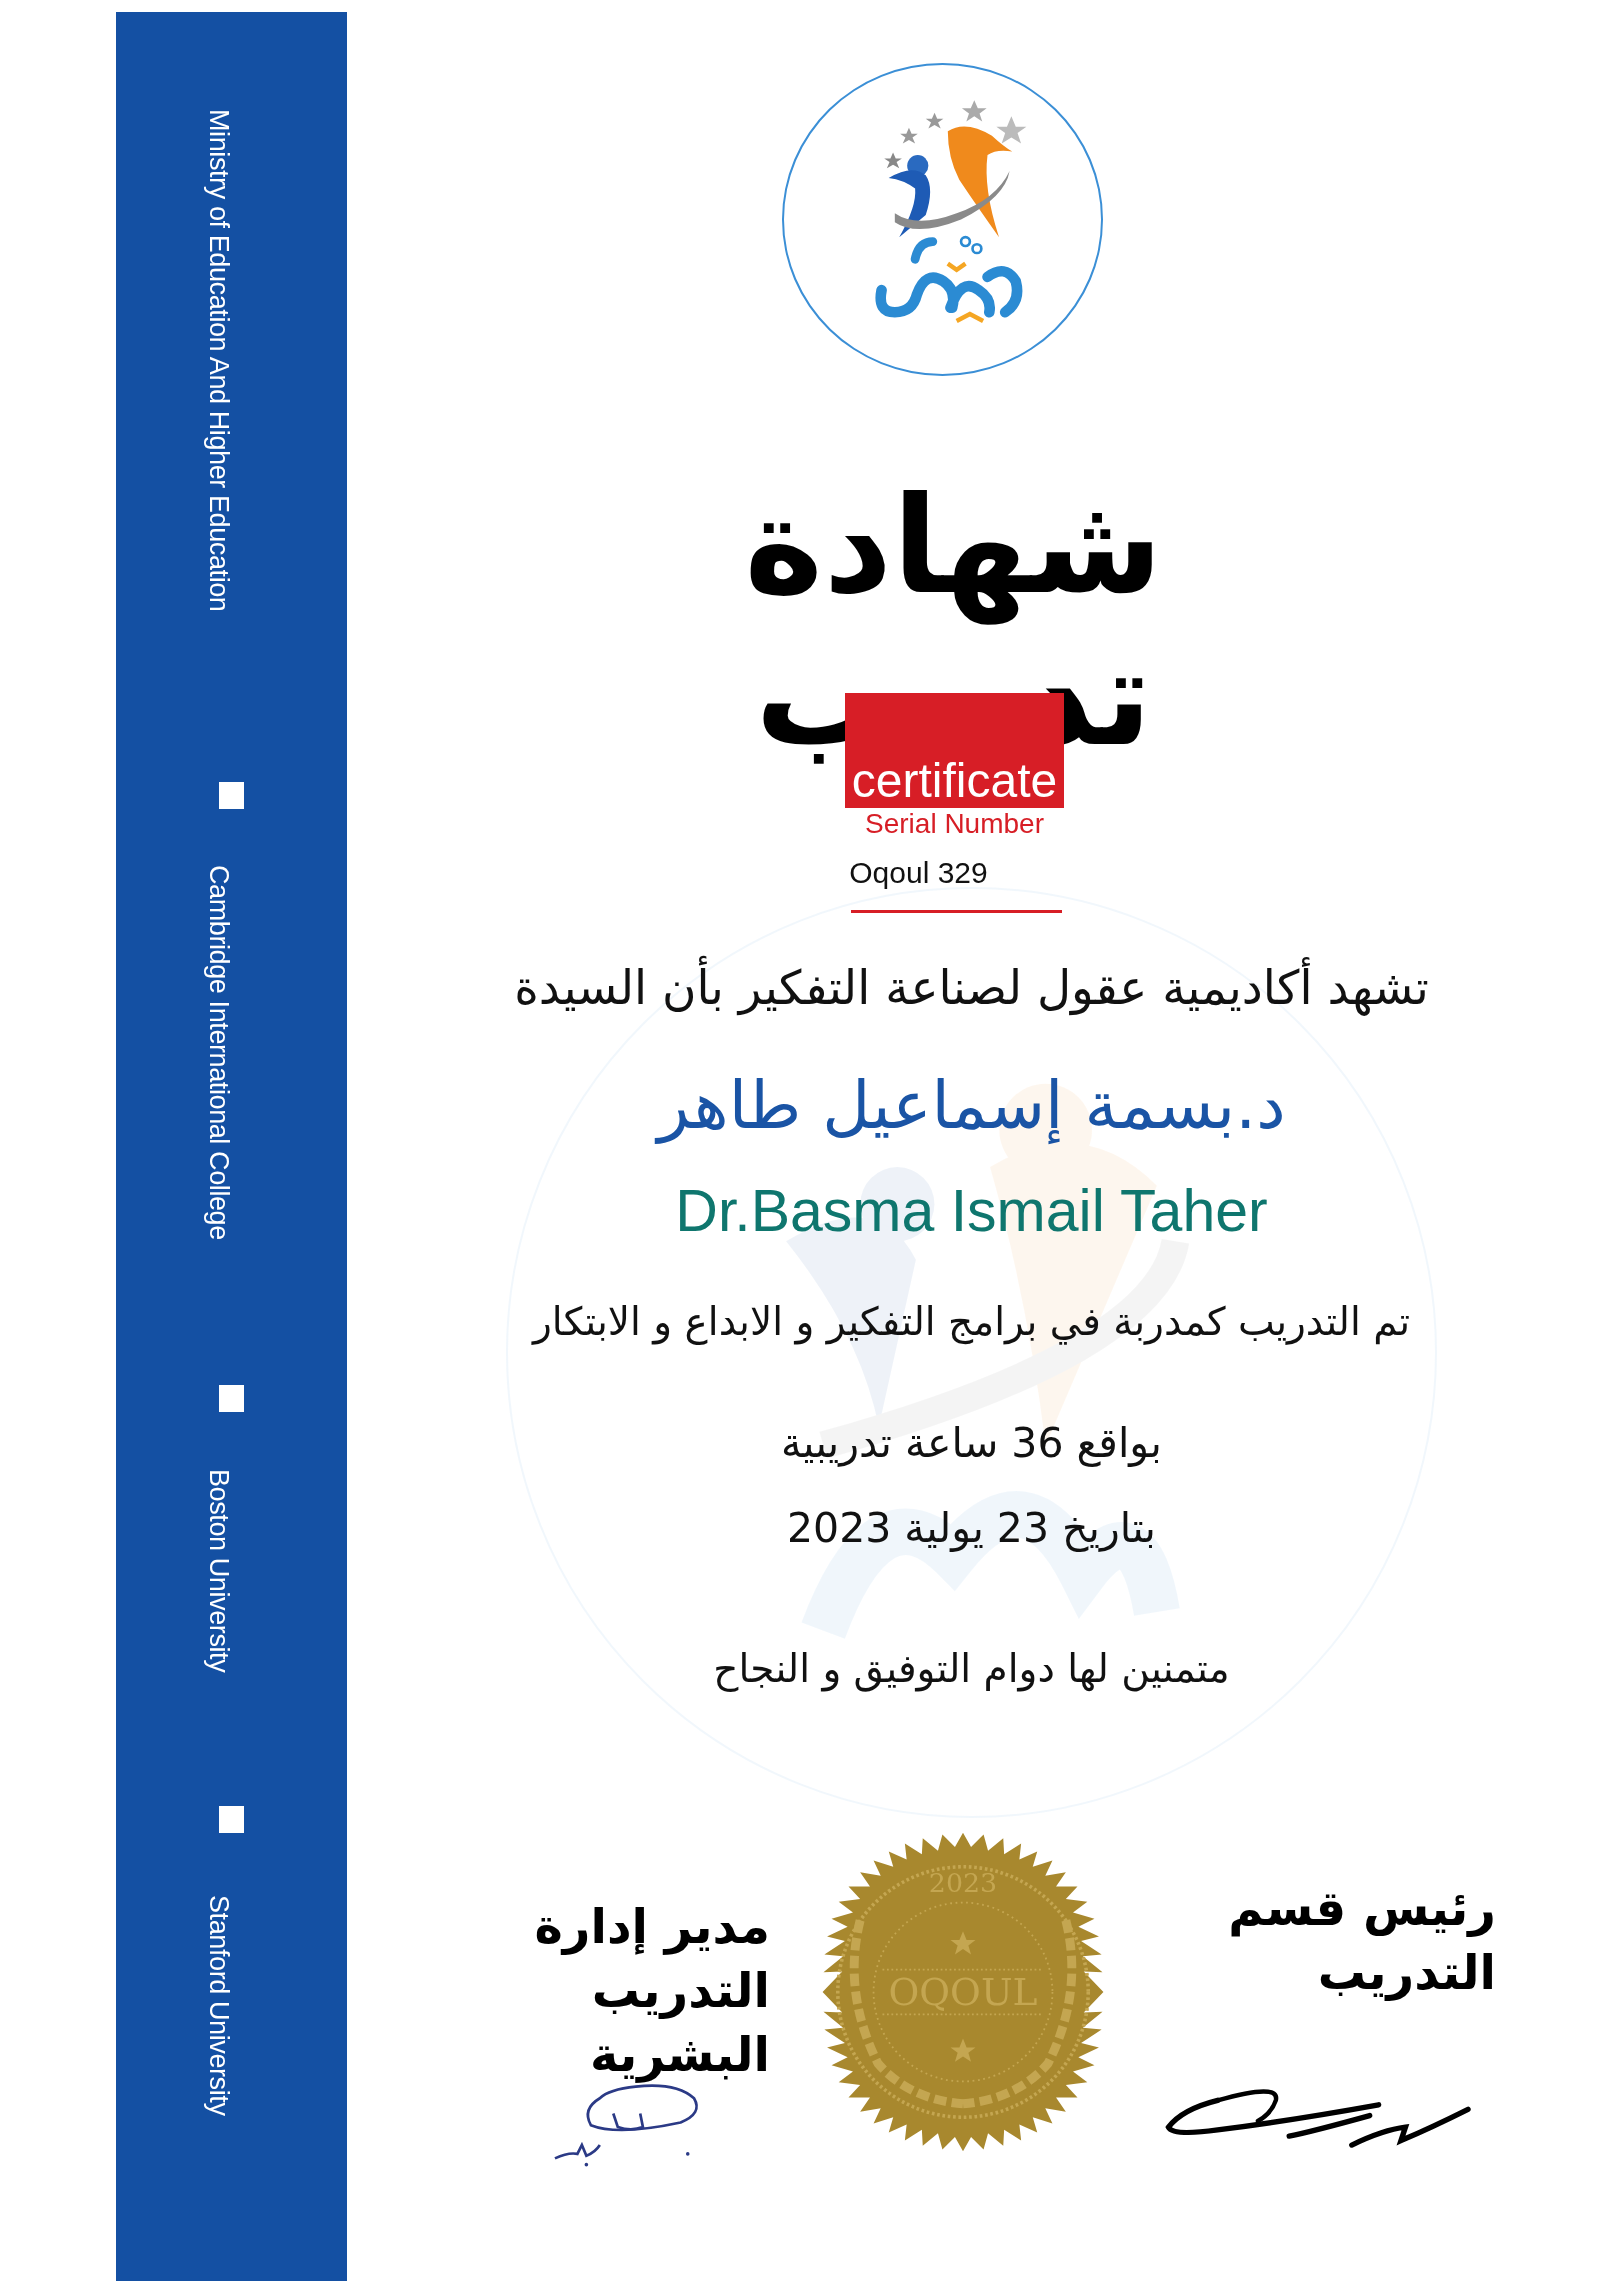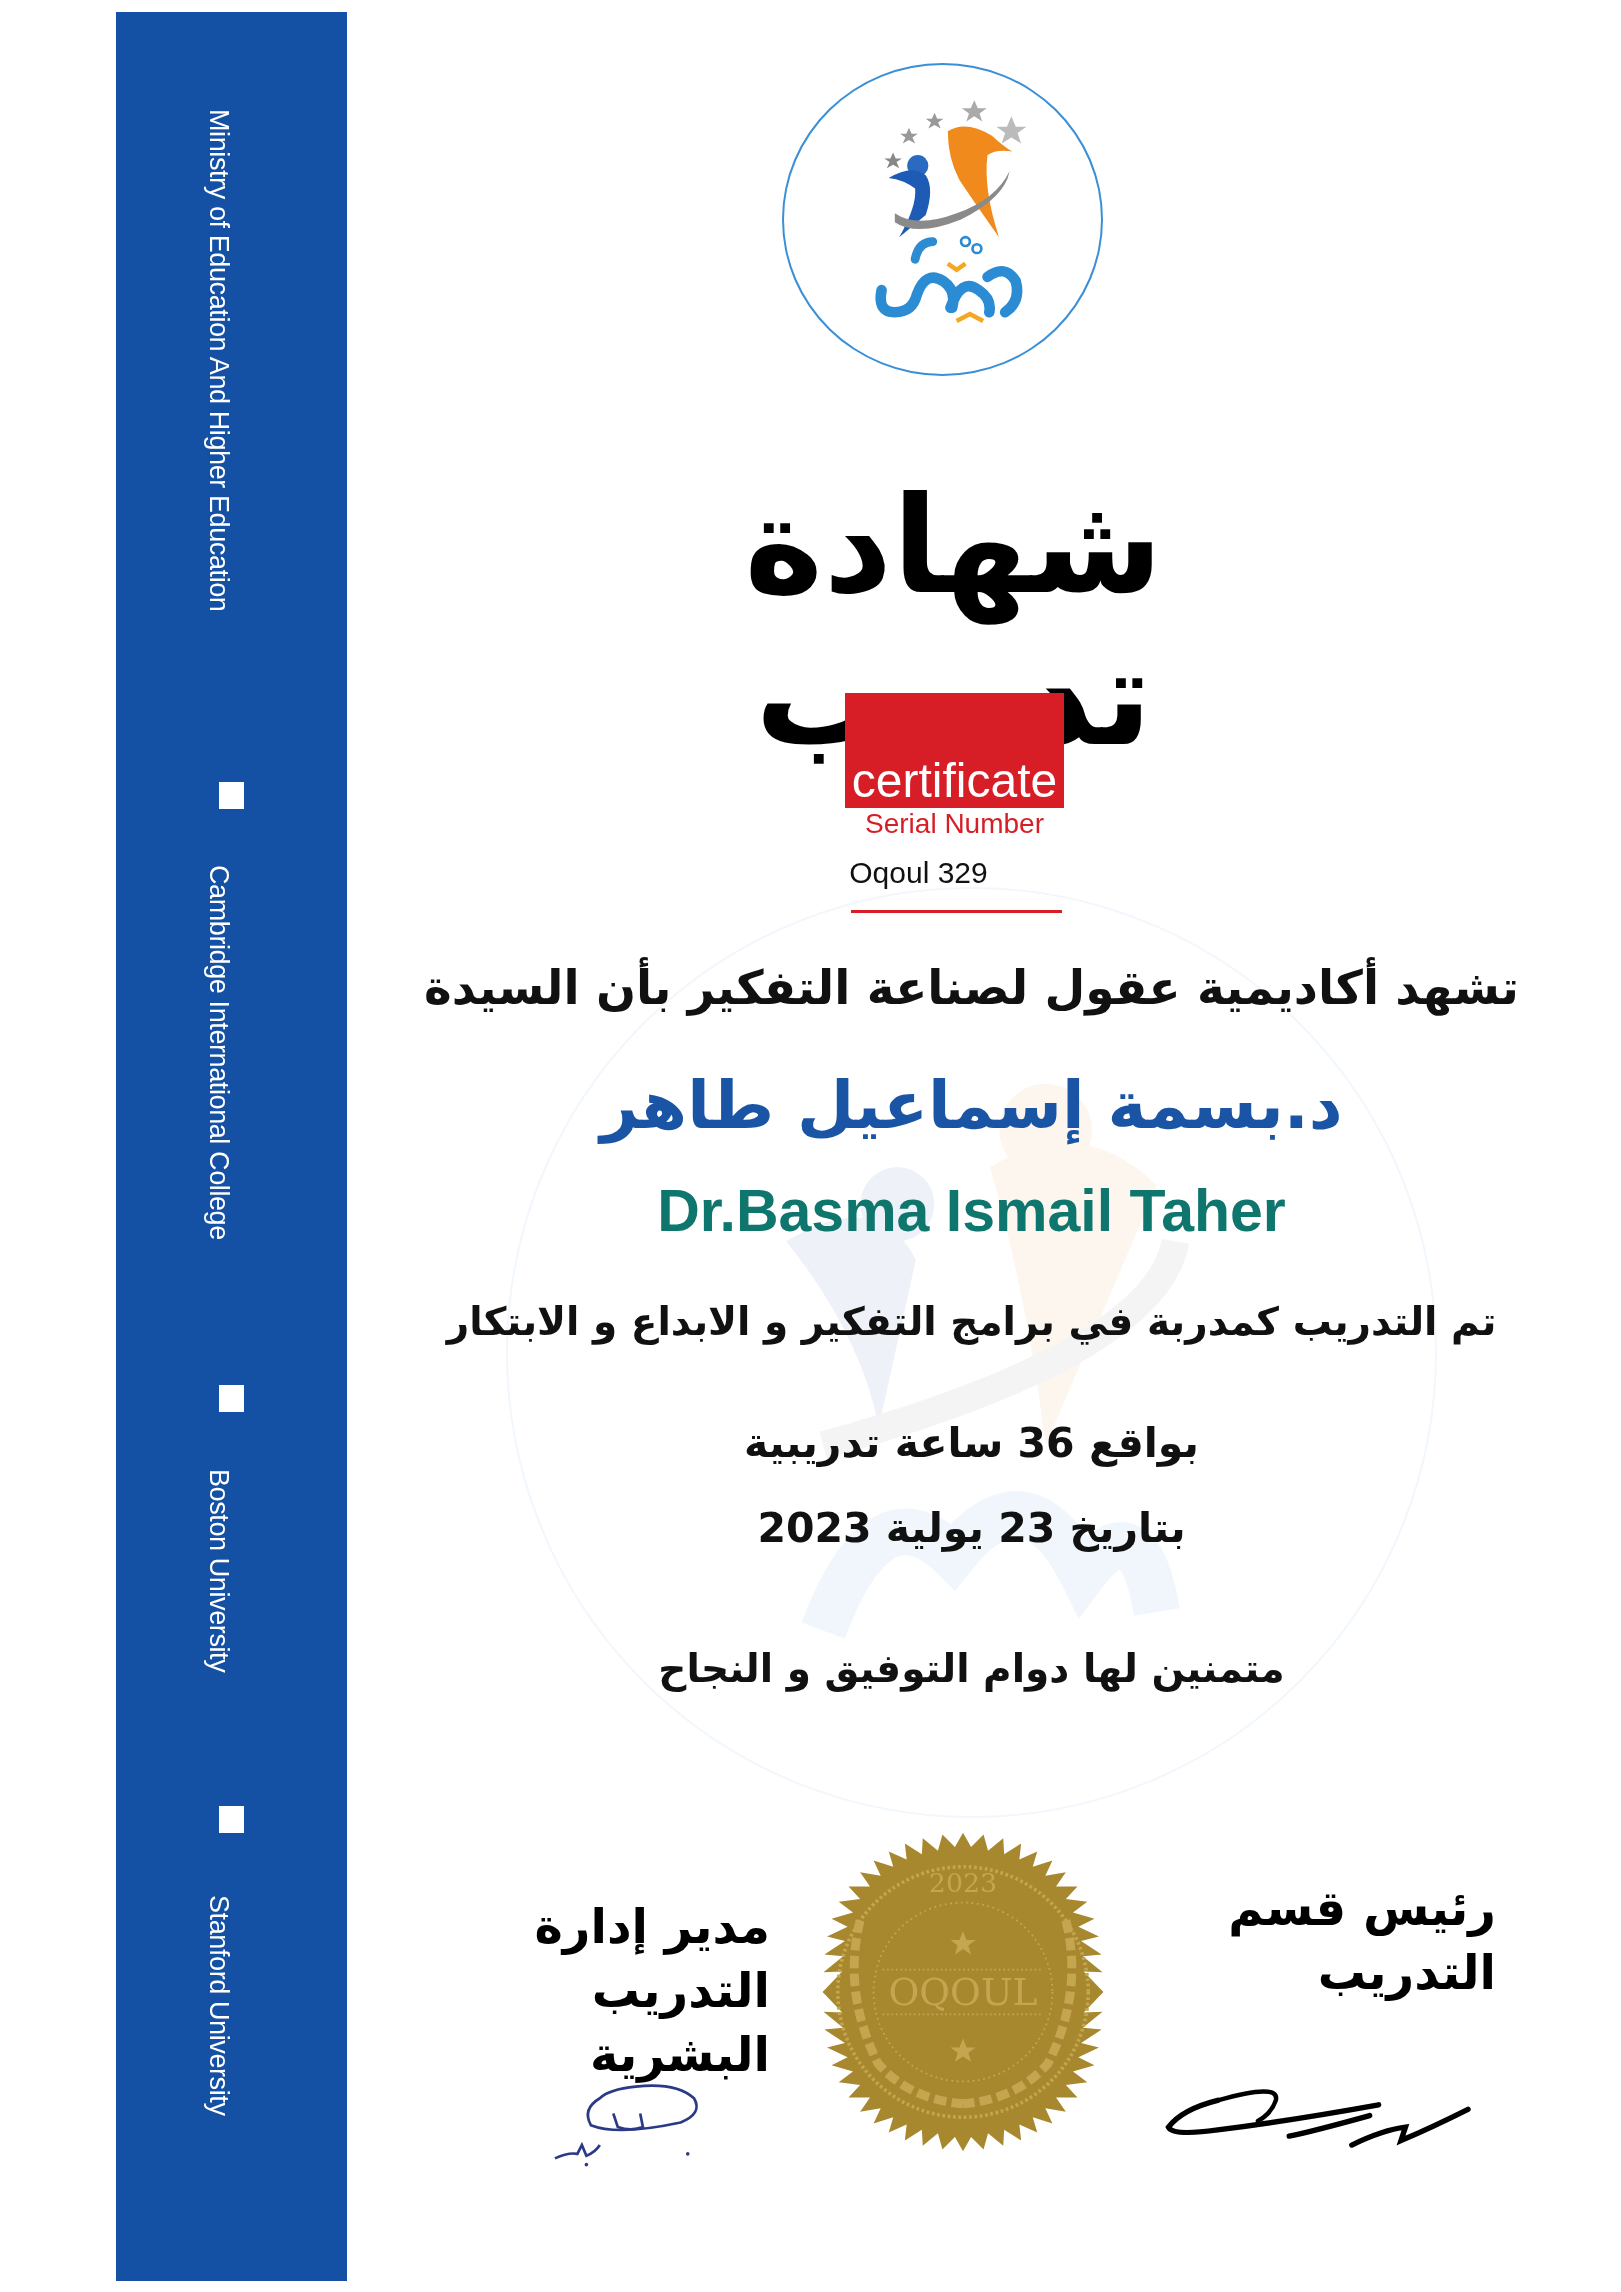--- a/index.html
+++ b/index.html
@@ -30,21 +30,21 @@
   .cert-word { position: absolute; left: 0; bottom: 5.4px; width: 100%; text-align: center; color: #fff;
                font-family: "Liberation Sans", sans-serif; font-size: 48px; line-height: 45px; }
   .cert-serial { position: absolute; left: 845px; top: 806px; width: 219px; text-align: center; color: #d71e26;
                  font-family: "Liberation Sans", sans-serif; font-size: 28px; line-height: 36px; }
   .cert-number { position: absolute; left: 809px; top: 853px; width: 219px; text-align: center; color: #111;
                  font-family: "Liberation Sans", sans-serif; font-size: 30px; line-height: 39px; }
   .cert-line { position: absolute; left: 851px; top: 910px; width: 211px; height: 2.7px; background: #d71e26; }
 
   
   .line { position: absolute; left: 376px; width: 1191px; text-align: center; direction: rtl; color: #111;
-          font-family: "DejaVu Sans", sans-serif; font-weight: bold; }
+          font-family: "DejaVu Sans", sans-serif; font-weight: normal; }
   .l-attest { top: 956px; font-size: 47px; line-height: 63px; }
   .l-name-ar { top: 1061px; font-size: 66px; line-height: 90px; color: #1a54a5; }
   .l-name-en { top: 1173px; font-size: 59px; line-height: 77px; color: #0f766e; direction: ltr; font-family: "Liberation Sans", sans-serif; }
   .l-accred { top: 1294px; font-size: 39px; line-height: 56px; }
   .l-hours { top: 1415px; font-size: 41px; line-height: 57px; }
   .l-date { top: 1500px; font-size: 41px; line-height: 57px; }
   .l-wish { top: 1641px; font-size: 39px; line-height: 56px; }
 
   
   .sig-title { position: absolute; direction: rtl; color: #000000; font-family: "DejaVu Sans", sans-serif; font-weight: bold;

